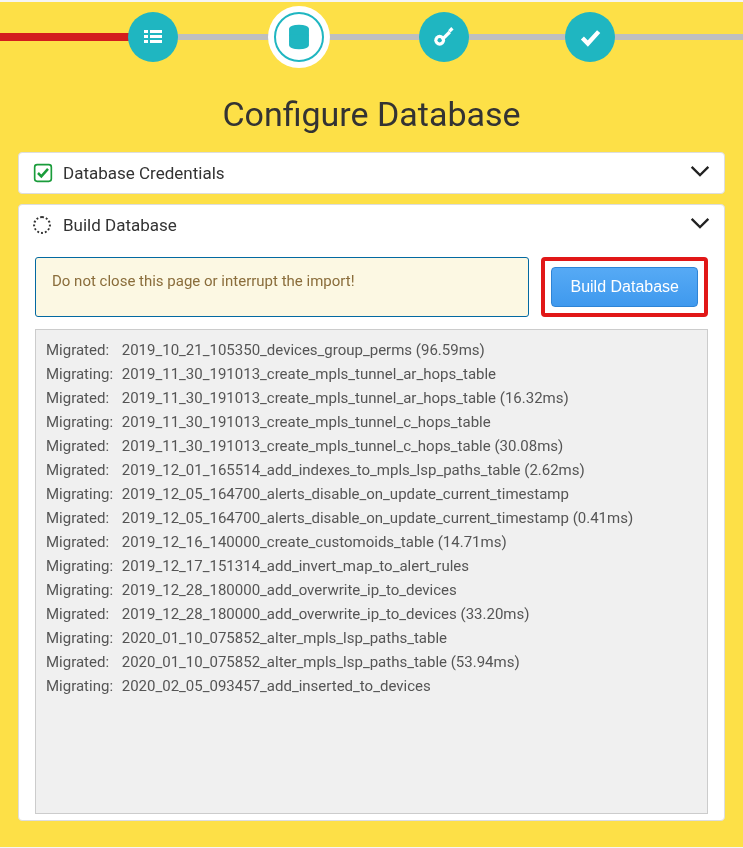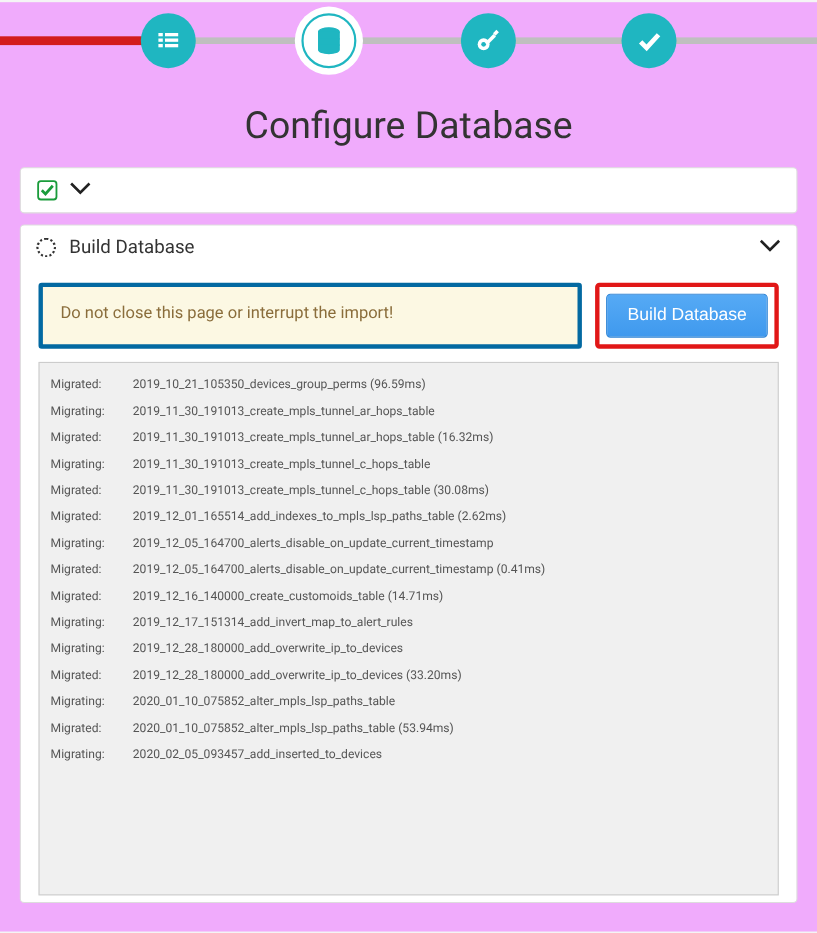--- a/index.html
+++ b/index.html
@@ -4,21 +4,21 @@
 <style>
   * { box-sizing: border-box; margin: 0; padding: 0; }
   body {
     font-family: -apple-system, BlinkMacSystemFont, "Segoe UI", Roboto, "Helvetica Neue", Arial, sans-serif;
     background: #f5f5f5;
     color: #333;
     font-size: 15px;
   }
   .container {
     width: 743px;
-    background: #f0abfc;
+    background: #fde047;
     padding-bottom: 10px;
   }
   
   .stepper-wrap {
     position: relative;
     height: 72px;
     margin-top: 2px;
   }
   .track {
     position: absolute;
@@ -106,21 +106,21 @@
   }
   .action-row {
     display:flex;
     gap:12px;
     align-items:stretch;
     margin-bottom:12px;
   }
   .alert {
     flex:1;
     background:#fcf8e3;
-    border:4px solid #0369a1;
+    border:1px solid #0369a1;
     color:#8a6d3b;
     padding:14px 16px;
     border-radius:3px;
     font-size:15px;
   }
   .btn-wrap {
     border:4px solid #e11717;
     border-radius:4px;
     padding:6px;
     display:flex;
@@ -137,21 +137,21 @@
     white-space:nowrap;
     align-self:center;
   }
   
   .logbox {
     border:1px solid #ccc;
     background:#f0f0f0;
     height:485px;
     overflow-y:scroll;
     padding:8px 10px;
-    font-size:11px;
+    font-size:15px;
     line-height:24px;
     color:#555;
   }
   .logline { white-space:nowrap; }
   .logline .status { display:inline-block; min-width:72px; }
   
   .logbox::-webkit-scrollbar { width:14px; }
   .logbox::-webkit-scrollbar-track { background:#e8e8e8; }
   .logbox::-webkit-scrollbar-thumb { background:#bdbdbd; border:2px solid #e8e8e8; border-radius:2px;}
 </style>
@@ -203,20 +203,21 @@
   <div class="panels">
 
     <div class="panel">
       <div class="panel-header">
         <span class="hicon check-green">
           <svg width="20" height="20" viewBox="0 0 24 24" fill="none" stroke="#1a9c3b" stroke-width="3">
               <rect x="2" y="2" width="20" height="20" rx="3" stroke-width="2"></rect>
               <path d="M6 12l4 4L18 7"></path>
             </svg>
         </span>
+        <span class="panel-title">Database Credentials</span>
         <span>
           <svg class="chevron" viewBox="0 0 24 16" fill="#222">
               <path d="M3 2l9 9 9-9 2 2-11 11L1 4z"></path>
             </svg>
         </span>
       </div>
     </div>
 
     <div class="panel">
       <div class="panel-header">

